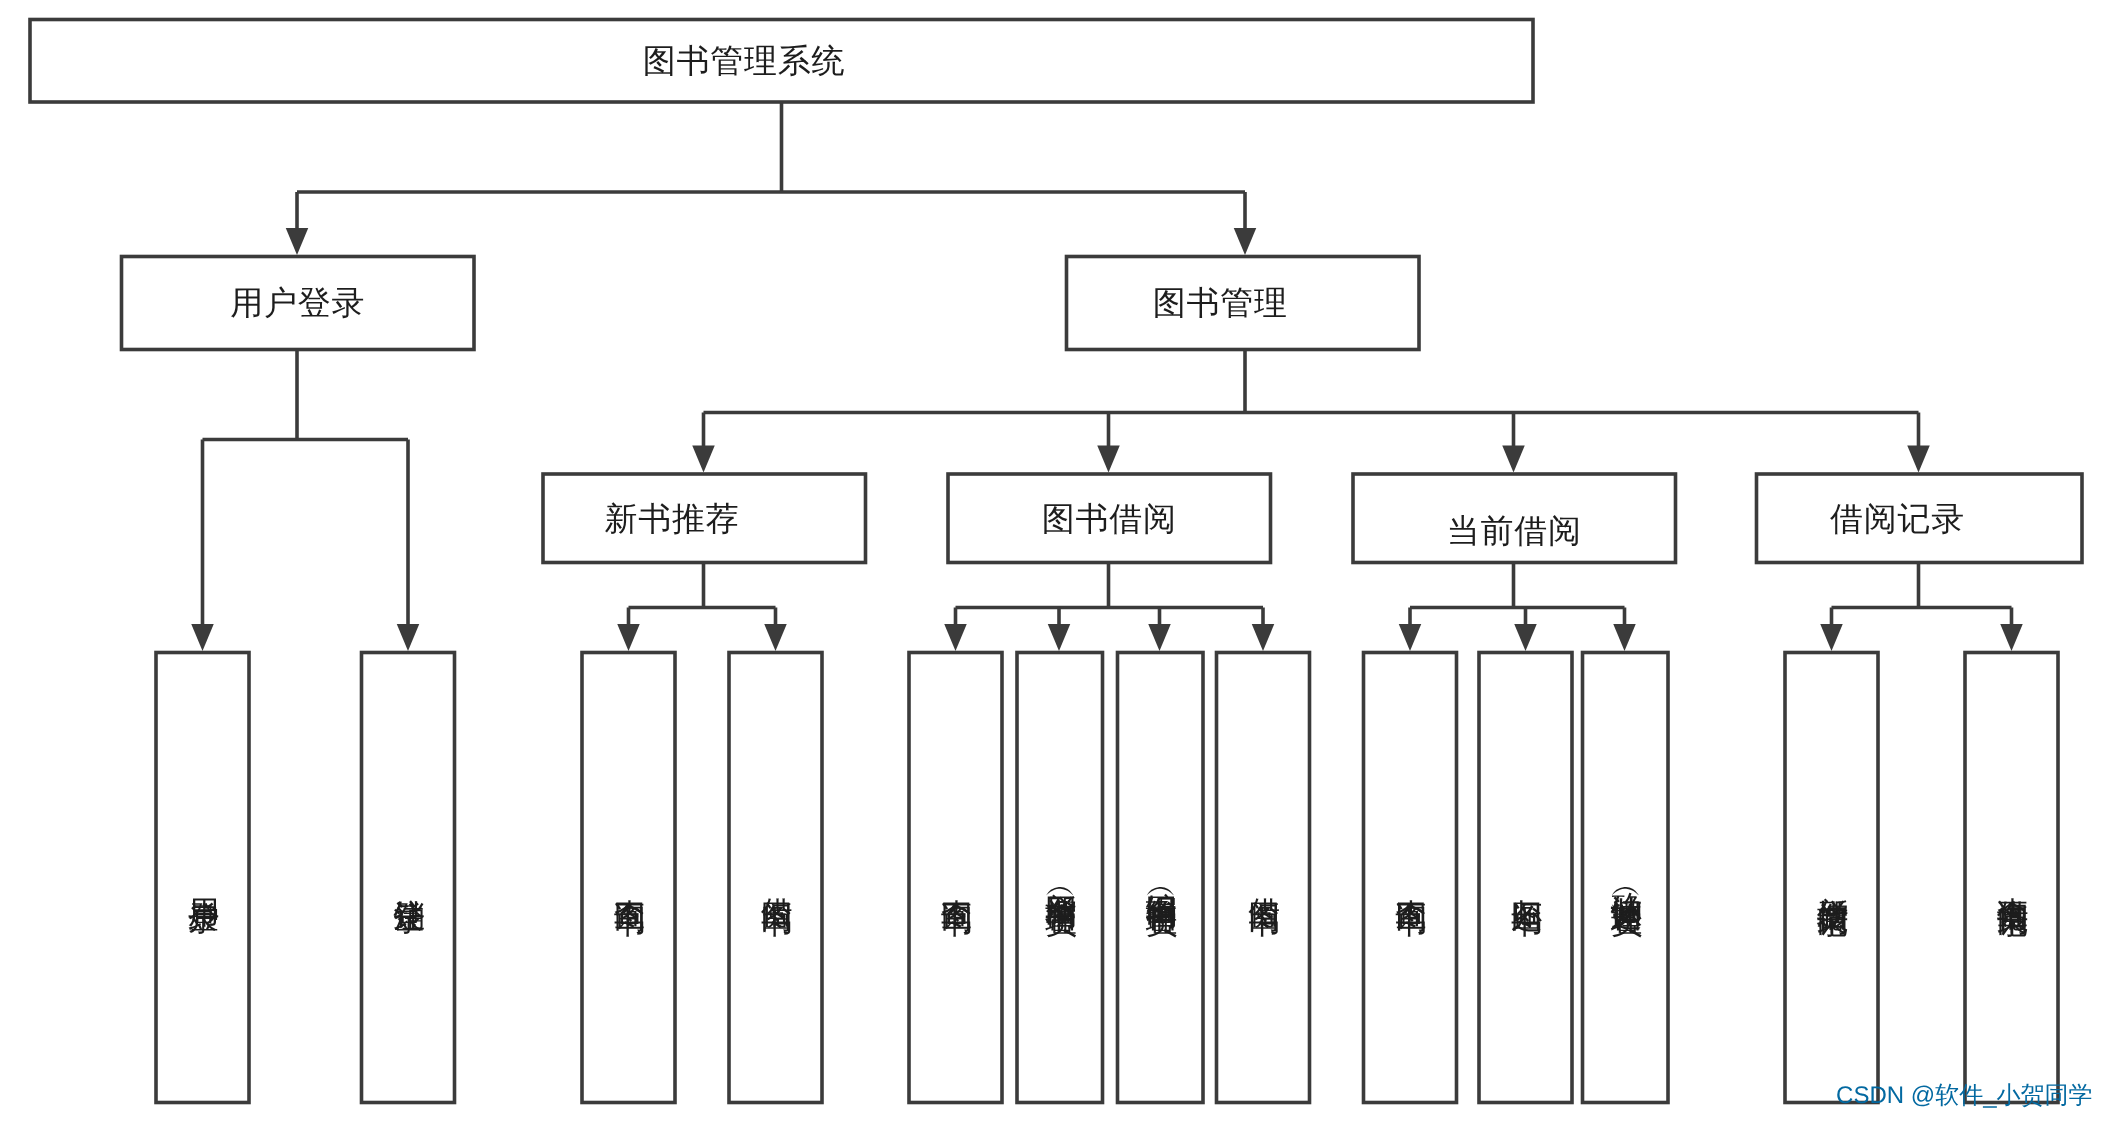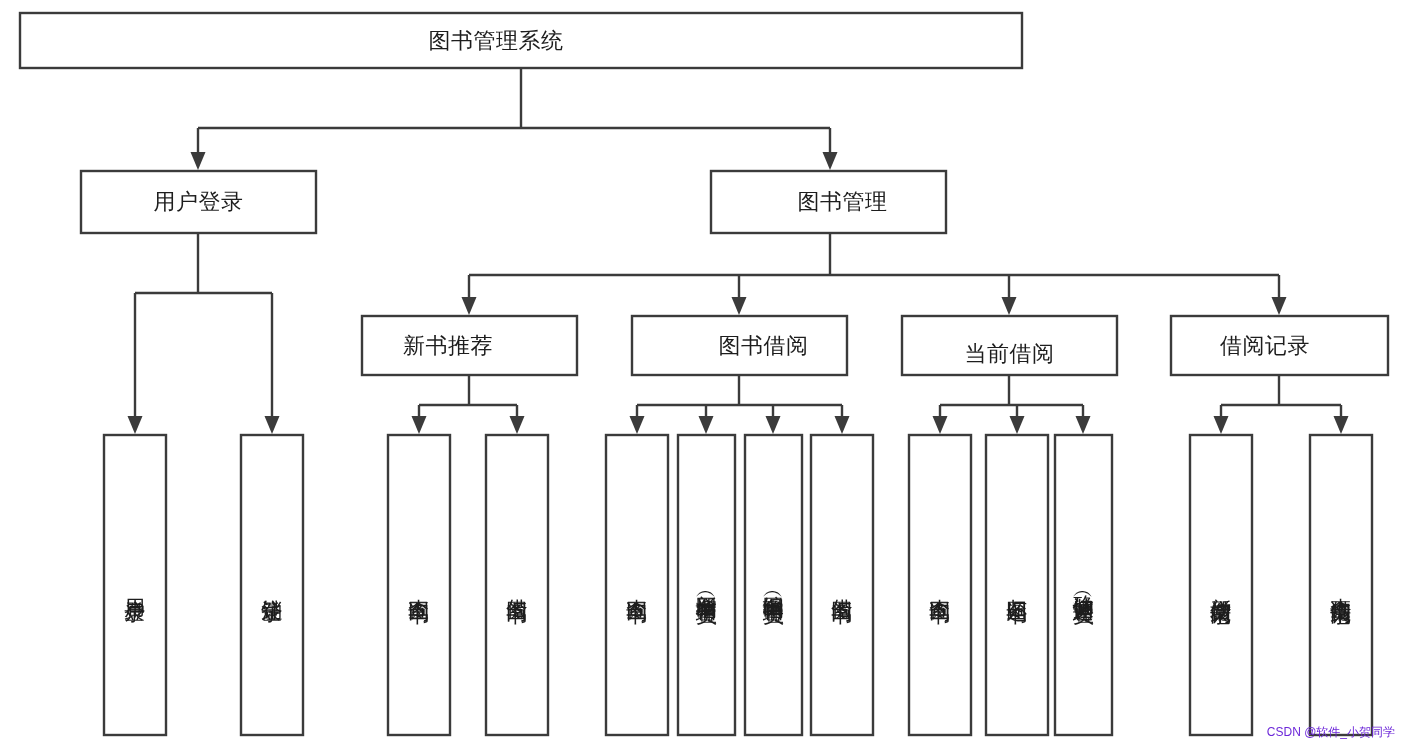--- a/index.html
+++ b/index.html
@@ -71,22 +71,22 @@
     font-size: 22px;
     color: #1d1d1d;
     white-space: nowrap;
     letter-spacing: 0.5px;
   }
   .watermark {
     position: absolute;
     right: 10px;
     bottom: 6px;
     font-family: "Liberation Sans", sans-serif;
-    font-size: 12px;
-    color: #6d28d9;
+    font-size: 16px;
+    color: #0369a1;
     white-space: nowrap;
     user-select: none;
   }
 </style>
 </head>
 <body>
 
 <div id="diagram-root">
 
   <svg class="flow" viewBox="0 0 1405 747">
@@ -170,27 +170,27 @@
       </g>
   </svg>
 
   <div id="labels-layer">
       <div class="hlabel-box" style="left: 20px; top: 13px; width: 952px; height: 55px;">
         <span class="hlabel-text">图书管理系统</span>
       </div>
       <div class="hlabel-box" style="left: 81px; top: 171px; width: 235px; height: 62px;">
         <span class="hlabel-text">用户登录</span>
       </div>
-      <div class="hlabel-box" style="left: 725px; top: 171px; width: 235px; height: 62px;">
+      <div class="hlabel-box" style="left: 696px; top: 171px; width: 235px; height: 62px;">
         <span class="hlabel-text">图书管理</span>
       </div>
       <div class="hlabel-box" style="left: 362px; top: 316px; width: 172px; height: 59px;">
         <span class="hlabel-text">新书推荐</span>
       </div>
-      <div class="hlabel-box" style="left: 632px; top: 316px; width: 215px; height: 59px; margin-left: 24px;">
+      <div class="hlabel-box" style="left: 632px; top: 316px; width: 215px; height: 59px;">
         <span class="hlabel-text">图书借阅</span>
       </div>
       <div class="hlabel-box" style="left: 902px; top: 324px; width: 215px; height: 59px;">
         <span class="hlabel-text">当前借阅</span>
       </div>
       <div class="hlabel-box" style="left: 1171px; top: 316px; width: 188px; height: 59px;">
         <span class="hlabel-text">借阅记录</span>
       </div>
       <div class="vlabel-box" style="left: 104px; top: 435px; width: 62px; height: 300px;">
         <span class="vlabel-text">用户登录</span>

